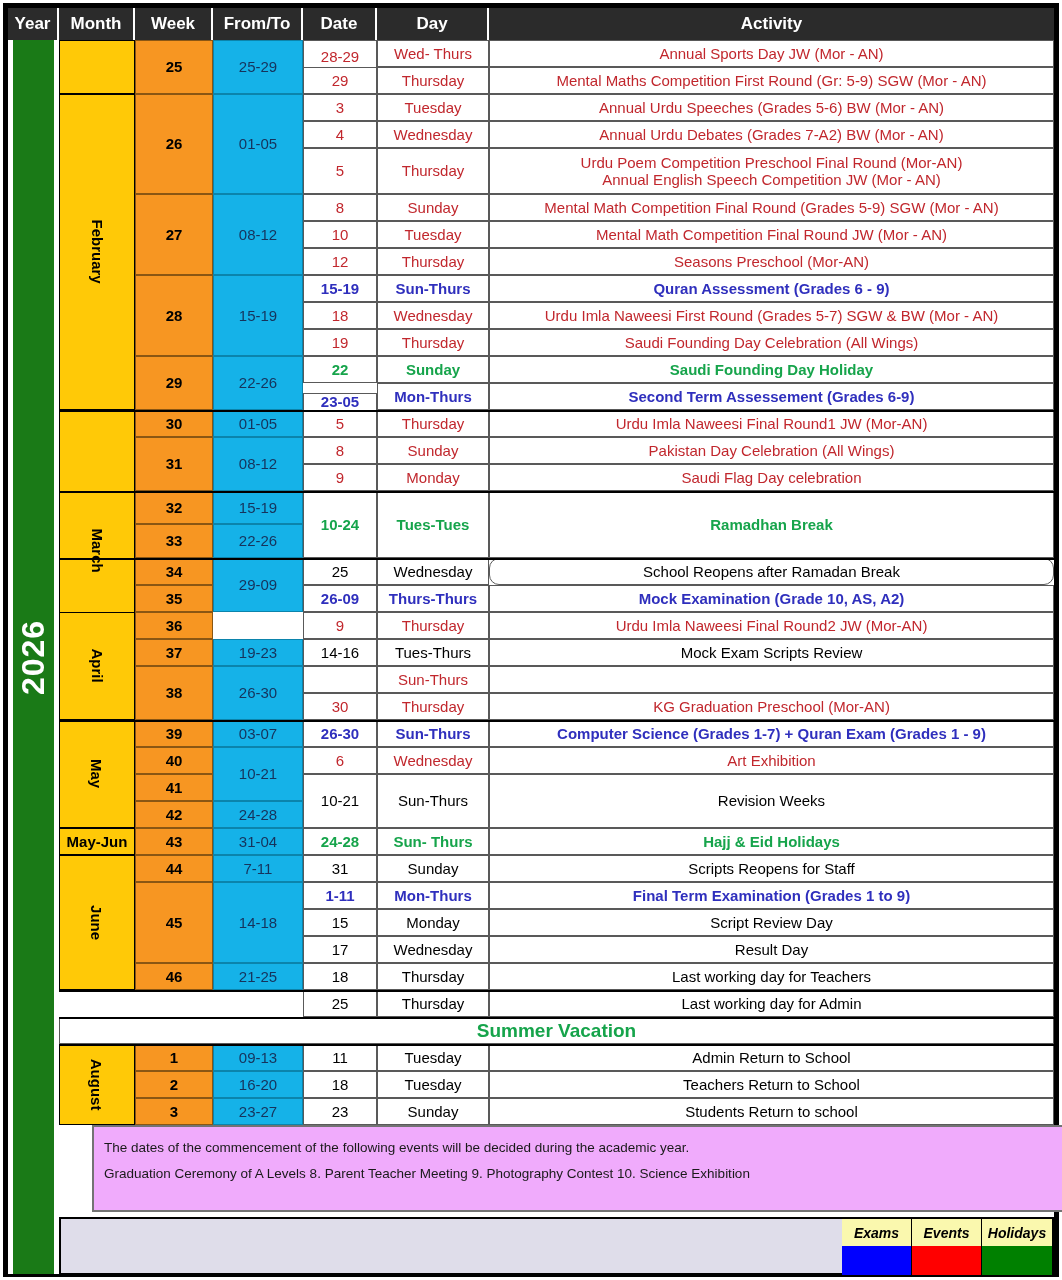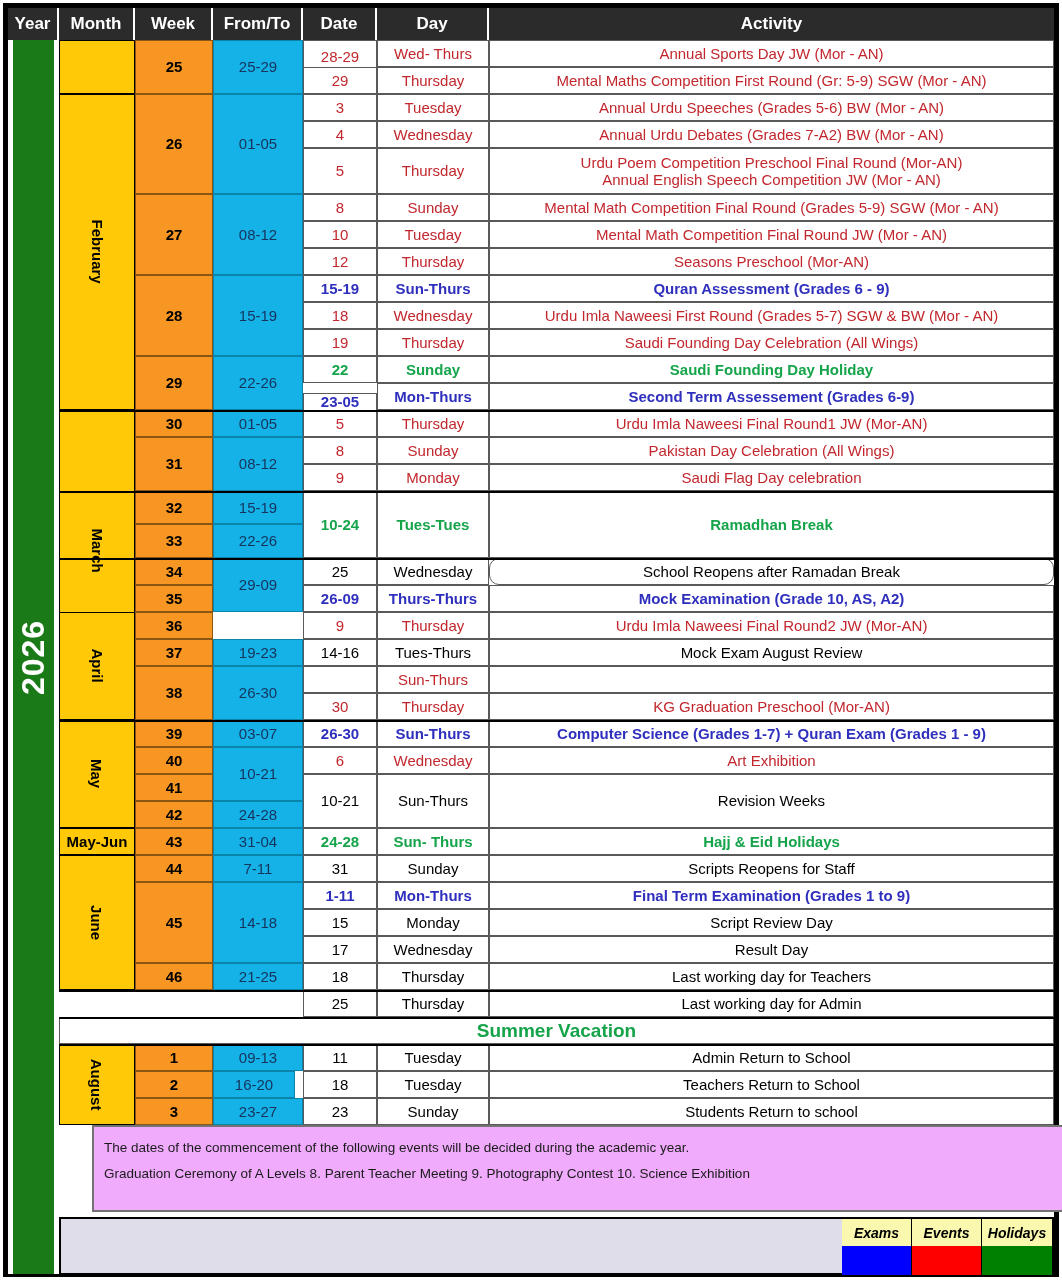--- a/index.html
+++ b/index.html
@@ -255,21 +255,21 @@
           <div class="cell dcell t-black" style="left: 318px; top: 518px; width: 112px; height: 27px;">Wednesday</div>
           <div class="cell acell t-black" style="left: 430px; top: 518px; width: 565px; height: 27px; border-radius: 10px;">School Reopens after Ramadan Break</div>
           <div class="cell dcell t-blue" style="left: 244px; top: 545px; width: 74px; height: 27px;">26-09</div>
           <div class="cell dcell t-blue" style="left: 318px; top: 545px; width: 112px; height: 27px;">Thurs-Thurs</div>
           <div class="cell acell t-blue" style="left: 430px; top: 545px; width: 565px; height: 27px;">Mock Examination (Grade 10, AS, A2)</div>
           <div class="cell dcell t-red" style="left: 244px; top: 572px; width: 74px; height: 27px;">9</div>
           <div class="cell dcell t-red" style="left: 318px; top: 572px; width: 112px; height: 27px;">Thursday</div>
           <div class="cell acell t-red" style="left: 430px; top: 572px; width: 565px; height: 27px;">Urdu Imla Naweesi Final Round2 JW (Mor-AN)</div>
           <div class="cell dcell t-black" style="left: 244px; top: 599px; width: 74px; height: 27px;">14-16</div>
           <div class="cell dcell t-black" style="left: 318px; top: 599px; width: 112px; height: 27px;">Tues-Thurs</div>
-          <div class="cell acell t-black" style="left: 430px; top: 599px; width: 565px; height: 27px;">Mock Exam August Review</div>
+          <div class="cell acell t-black" style="left: 430px; top: 599px; width: 565px; height: 27px;">Mock Exam Scripts Review</div>
           <div class="cell dcell t-red" style="left: 244px; top: 626px; width: 74px; height: 27px;"></div>
           <div class="cell dcell t-red" style="left: 318px; top: 626px; width: 112px; height: 27px;">Sun-Thurs</div>
           <div class="cell acell t-red" style="left: 430px; top: 626px; width: 565px; height: 27px;"></div>
           <div class="cell dcell t-red" style="left: 244px; top: 653px; width: 74px; height: 27px;">30</div>
           <div class="cell dcell t-red" style="left: 318px; top: 653px; width: 112px; height: 27px;">Thursday</div>
           <div class="cell acell t-red" style="left: 430px; top: 653px; width: 565px; height: 27px;">KG Graduation Preschool (Mor-AN)</div>
           <div class="cell dcell t-blue" style="left: 244px; top: 680px; width: 74px; height: 27px;">26-30</div>
           <div class="cell dcell t-blue" style="left: 318px; top: 680px; width: 112px; height: 27px;">Sun-Thurs</div>
           <div class="cell acell t-blue" style="left: 430px; top: 680px; width: 565px; height: 27px;">Computer Science (Grades 1-7) + Quran Exam (Grades 1 - 9)</div>
           <div class="cell dcell t-red" style="left: 244px; top: 707px; width: 74px; height: 27px;">6</div>
@@ -348,21 +348,21 @@
           <div class="cell fromto" style="left: 154px; top: 599px; width: 90px; height: 27px;">19-23</div>
           <div class="cell fromto" style="left: 154px; top: 626px; width: 90px; height: 54px;">26-30</div>
           <div class="cell fromto" style="left: 154px; top: 680px; width: 90px; height: 27px;">03-07</div>
           <div class="cell fromto" style="left: 154px; top: 707px; width: 90px; height: 54px;">10-21</div>
           <div class="cell fromto" style="left: 154px; top: 761px; width: 90px; height: 27px;">24-28</div>
           <div class="cell fromto" style="left: 154px; top: 788px; width: 90px; height: 27px;">31-04</div>
           <div class="cell fromto" style="left: 154px; top: 815px; width: 90px; height: 27px;">7-11</div>
           <div class="cell fromto" style="left: 154px; top: 842px; width: 90px; height: 81px;">14-18</div>
           <div class="cell fromto" style="left: 154px; top: 923px; width: 90px; height: 27px;">21-25</div>
           <div class="cell fromto" style="left: 154px; top: 1004px; width: 90px; height: 27px;">09-13</div>
-          <div class="cell fromto" style="left: 154px; top: 1031px; width: 82px; height: 27px;">16-20</div>
+          <div class="cell fromto" style="left: 154px; top: 1031px; width: 90px; height: 27px;">16-20</div>
           <div class="cell fromto" style="left: 154px; top: 1058px; width: 90px; height: 27px;">23-27</div>
           <div class="cell month flat" style="left: 0px; top: 0px; width: 76px; height: 54px;"></div>
           <div class="cell month" style="left: 0px; top: 54px; width: 76px; height: 316px;">
             <span class="rot">February</span>
           </div>
           <div class="cell month" style="left: 0px; top: 370px; width: 76px; height: 281px;">
             <span class="rot">March</span>
           </div>
           <div class="cell month" style="left: 0px; top: 572px; width: 76px; height: 108px;">
             <span class="rot">April</span>

